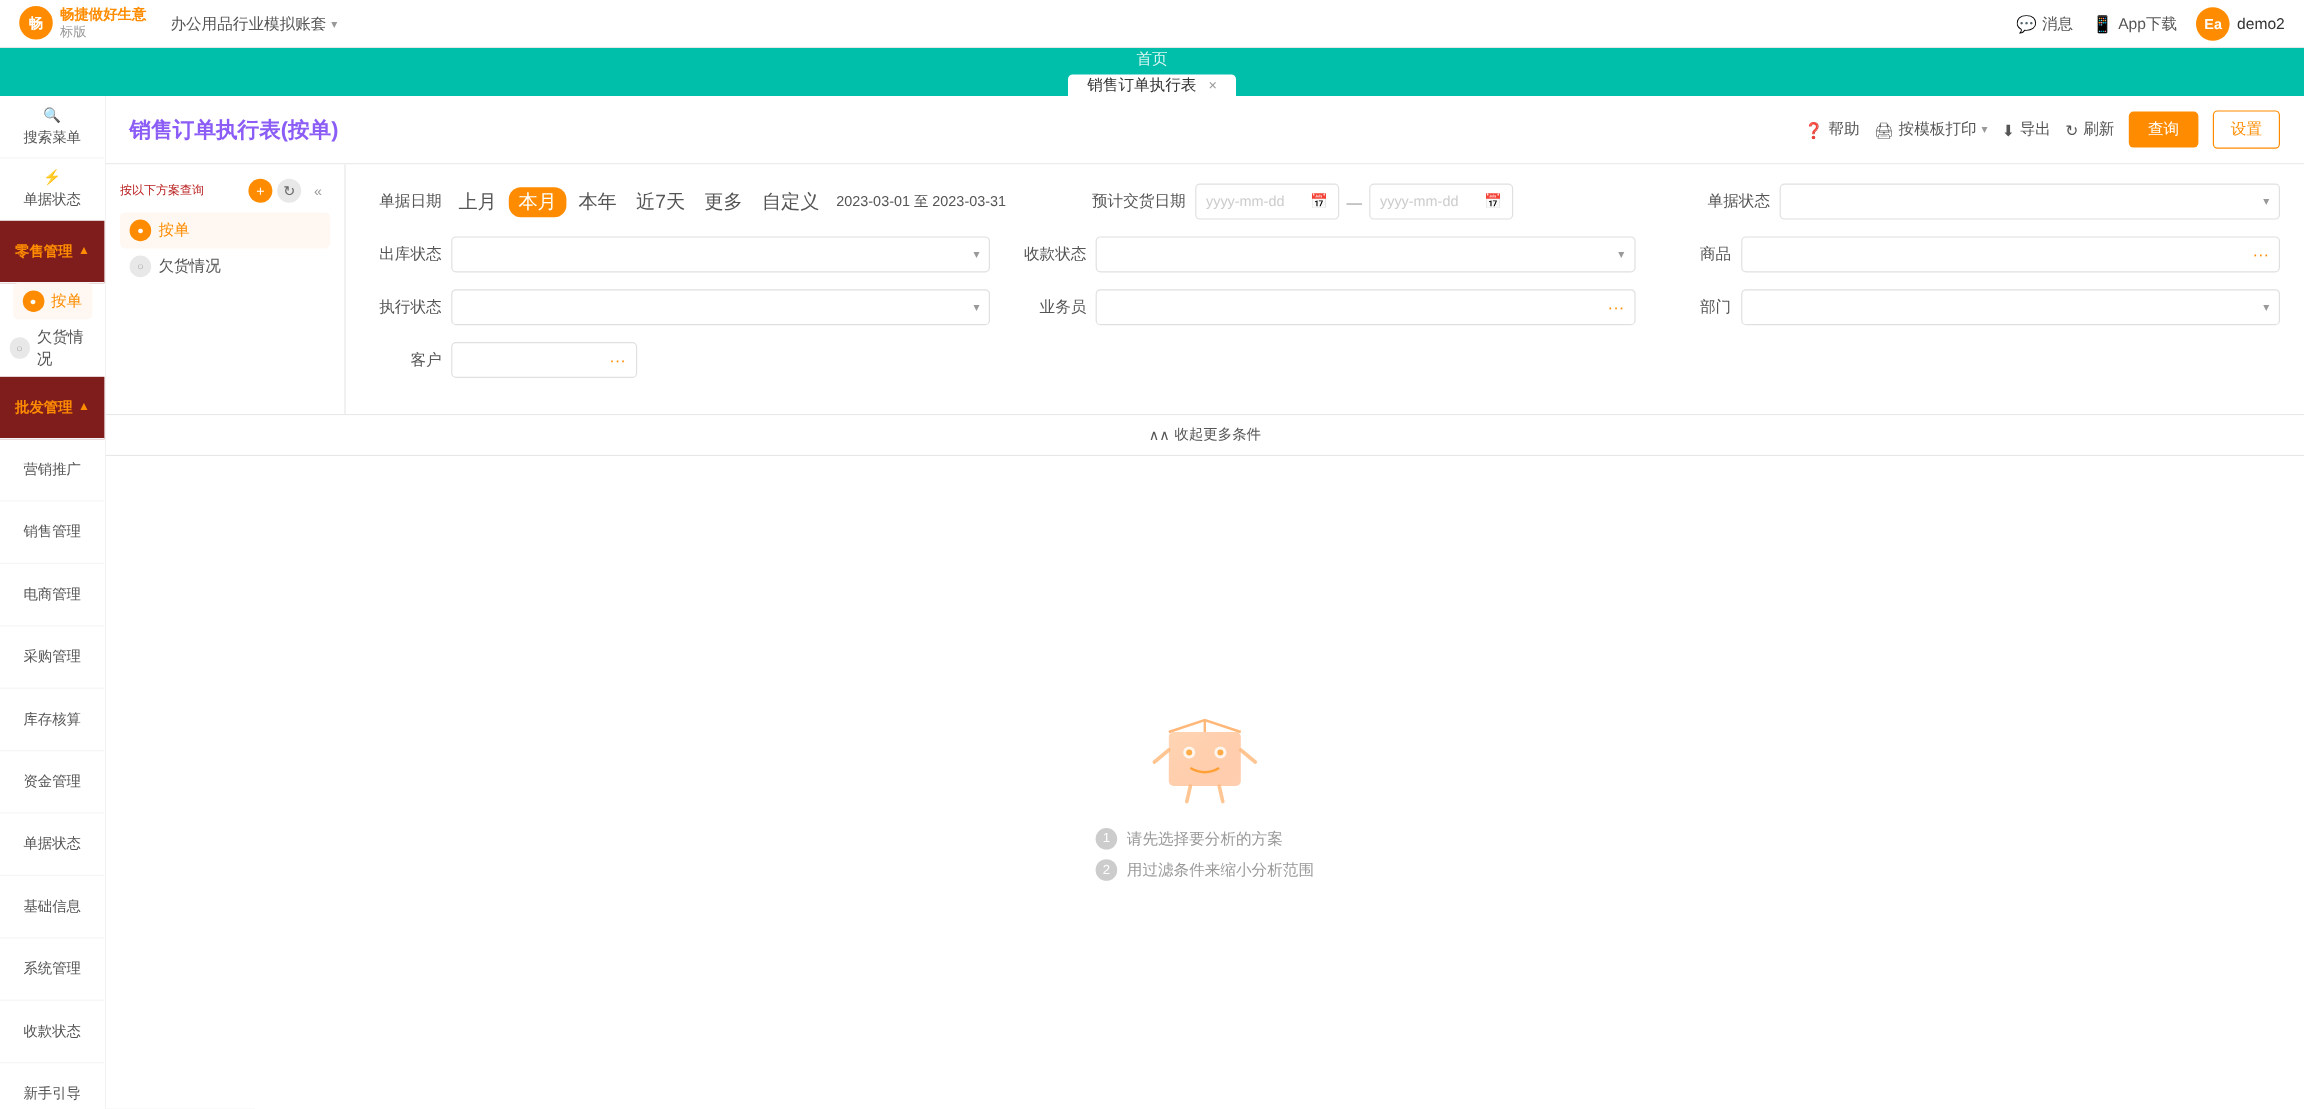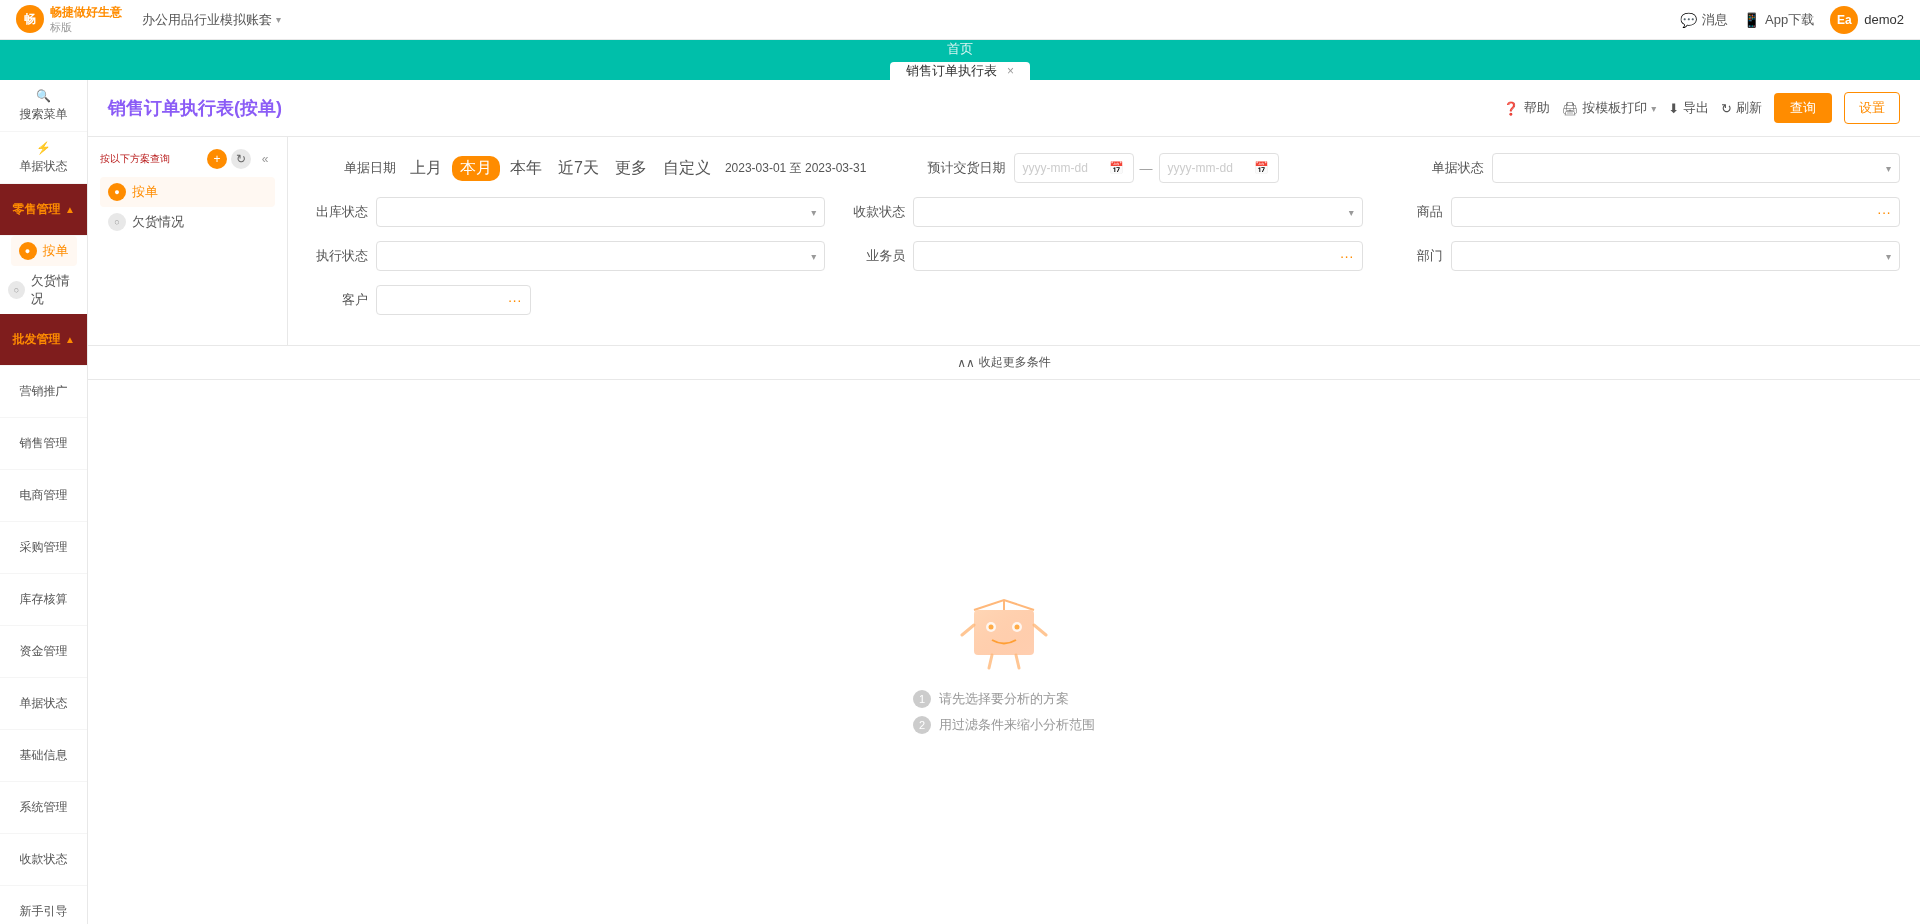--- a/index.html
+++ b/index.html
@@ -642,21 +642,21 @@
         <div class="filter-nav-item">
           <div class="circle gray" style="font-size:9px;">○</div>
           <span>欠货情况</span>
         </div>
       </div>
 
       <div class="filter-right">
 
         <div class="filter-row">
 
-          <div class="filter-field" style="flex:1.2;margin-left:28px;">
+          <div class="filter-field" style="flex:1.2;">
             <span class="filter-label">单据日期</span>
             <div style="display:flex;align-items:center;gap:4px;flex:1;">
               <div class="date-tabs">
                 <span class="date-tab">上月</span>
                 <span class="date-tab active">本月</span>
                 <span class="date-tab">本年</span>
                 <span class="date-tab">近7天</span>
                 <span class="date-tab">更多</span>
                 <span class="date-tab">自定义</span>
               </div>

